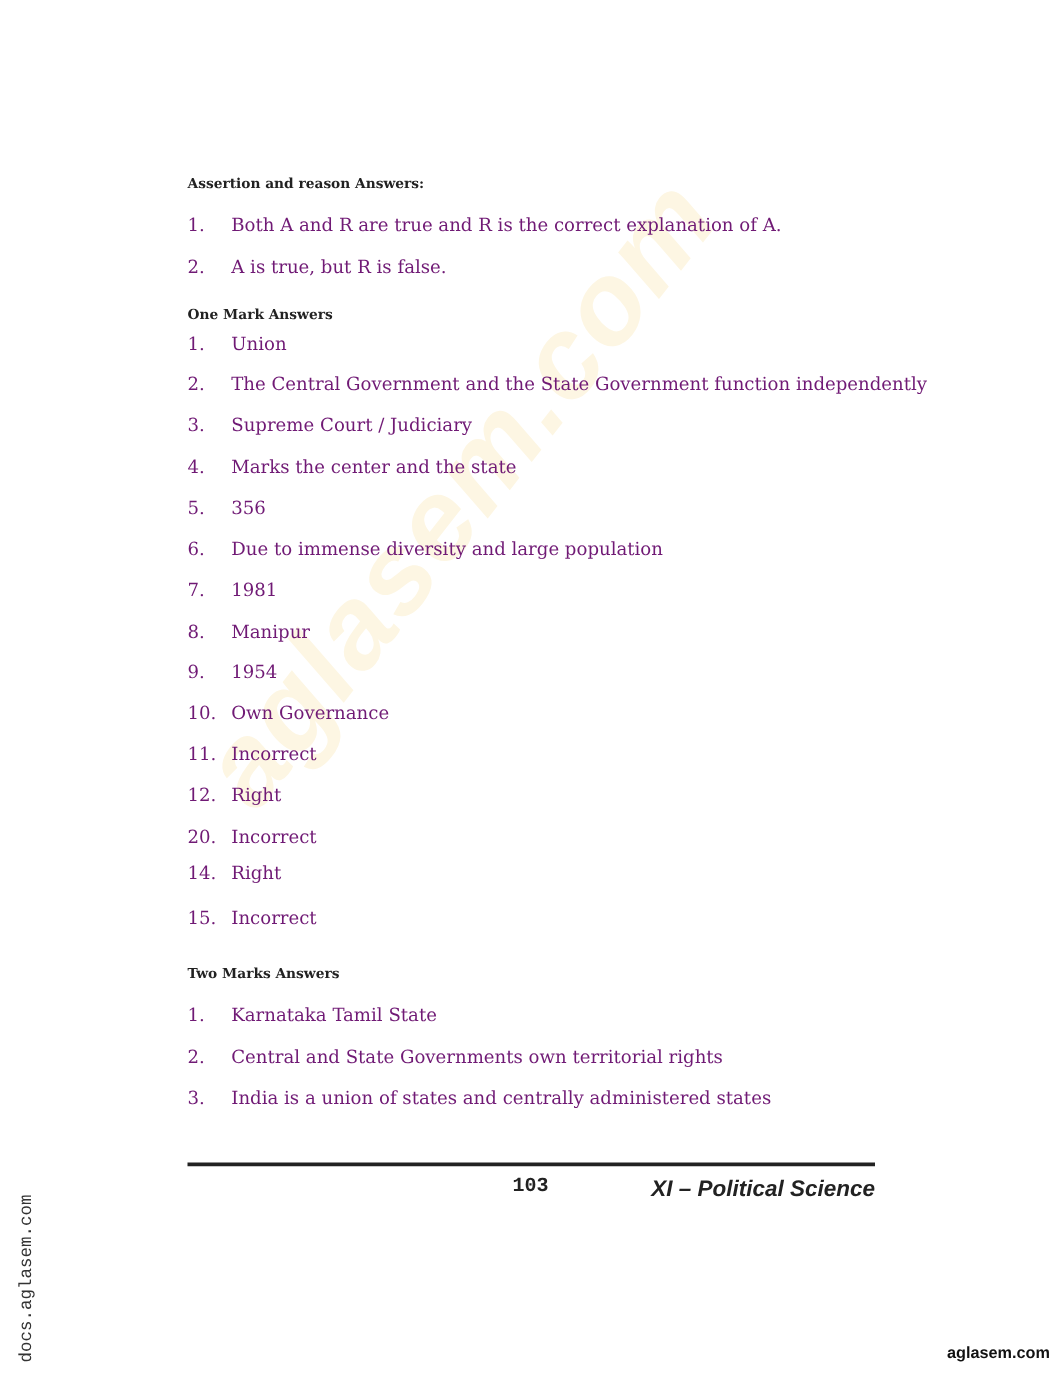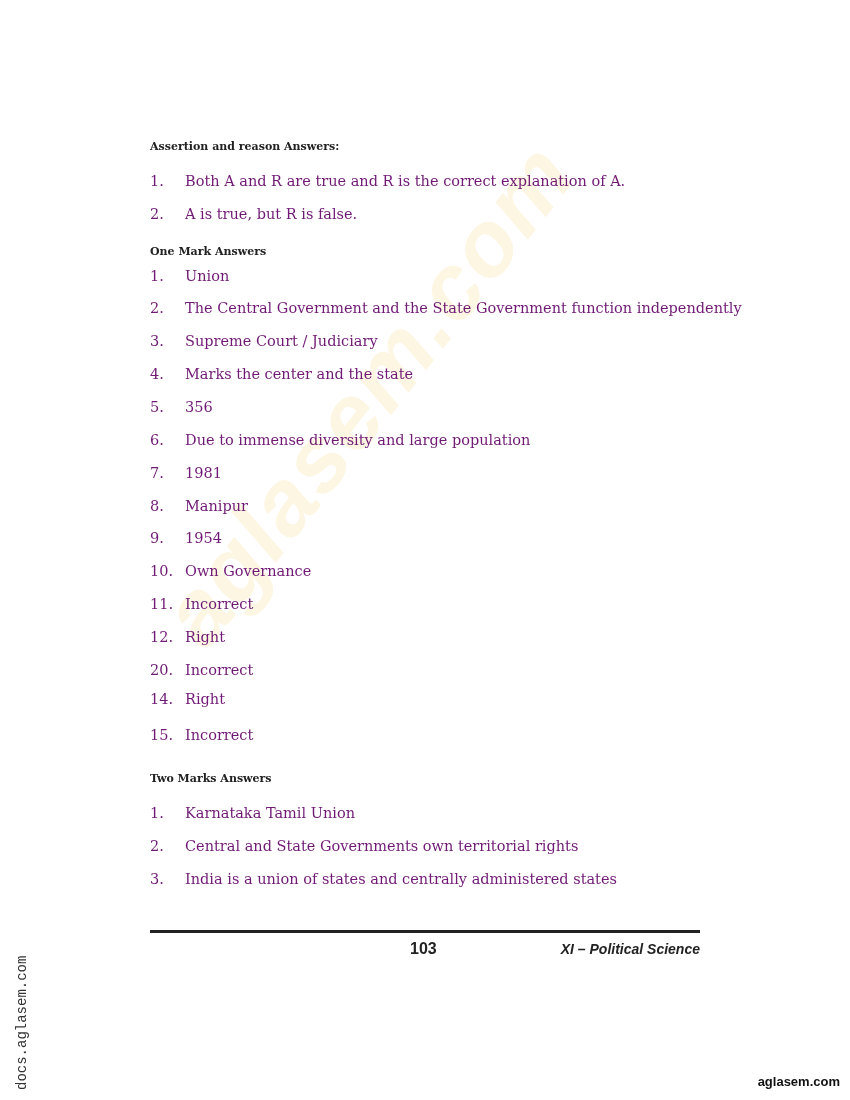--- a/index.html
+++ b/index.html
@@ -11,22 +11,22 @@
       position: absolute; left: 140px; top: 600px;
       font-family: "Liberation Sans", sans-serif; font-weight: bold; font-style: italic;
       font-size: 92px; color: #fdf6e3; transform: rotate(-52deg); transform-origin: left top;
       white-space: nowrap; letter-spacing: 2px; z-index: 0;
     }
     .content { position: absolute; left: 150px; top: 0; width: 560px; z-index: 1; }
     .heading { position: absolute; left: 0; font-weight: bold; font-size: 11px; color: #222; white-space: nowrap; }
     .item { position: absolute; left: 0; font-size: 14.5px; white-space: nowrap; color: #701a75; }
     .item .num { display: inline-block; width: 35px; }
     .footer-rule { position: absolute; left: 150px; top: 930px; width: 550px; height: 3px; background: #222; }
-    .page-num { position: absolute; left: 410px; top: 940px; font-family: Liberation Sans, sans-serif; font-size: 16px; font-weight: bold; color: #222; }
-    .subject { position: absolute; right: 150px; top: 941px; font-family: "Liberation Sans", sans-serif; font-size: 14px; font-weight: bold; font-style: italic; color: #222; }
+    .page-num { position: absolute; left: 410px; top: 940px; font-family: Liberation Mono, monospace; font-size: 16px; font-weight: bold; color: #222; }
+    .subject { position: absolute; right: 150px; top: 941px; font-family: "Liberation Sans", sans-serif; font-size: 18px; font-weight: bold; font-style: italic; color: #222; }
     .side-url { position: absolute; left: 14px; top: 1090px; transform: rotate(-90deg); transform-origin: left top;
       font-family: "Liberation Mono", monospace; font-size: 14px; color: #333; white-space: nowrap; }
     .site { position: absolute; right: 10px; top: 1074px; font-family: "Liberation Sans", sans-serif; font-size: 13px; font-weight: bold; color: #111; }
   </style>
 </head>
 <body>
 
 <div class="watermark">aglasem.com</div>
 
 <div class="content">
@@ -45,21 +45,21 @@
   <div class="item" style="top:498px"><span class="num">8.</span><span>Manipur</span></div>
   <div class="item" style="top:530px"><span class="num">9.</span><span>1954</span></div>
   <div class="item" style="top:563px"><span class="num">10.</span><span>Own Governance</span></div>
   <div class="item" style="top:596px"><span class="num">11.</span><span>Incorrect</span></div>
   <div class="item" style="top:629px"><span class="num">12.</span><span>Right</span></div>
   <div class="item" style="top:662px"><span class="num">20.</span><span>Incorrect</span></div>
   <div class="item" style="top:691px"><span class="num">14.</span><span>Right</span></div>
   <div class="item" style="top:727px"><span class="num">15.</span><span>Incorrect</span></div>
 
   <div class="heading" style="top:772px">Two Marks Answers</div>
-  <div class="item" style="top:805px"><span class="num">1.</span><span>Karnataka Tamil Union</span></div>
+  <div class="item" style="top:805px"><span class="num">1.</span><span>Karnataka Tamil State</span></div>
   <div class="item" style="top:838px"><span class="num">2.</span><span>Central and State Governments own territorial rights</span></div>
   <div class="item" style="top:871px"><span class="num">3.</span><span>India is a union of states and centrally administered states</span></div>
 </div>
 
 <div class="footer-rule"></div>
 <div class="page-num">103</div>
 <div class="subject">XI – Political Science</div>
 
 <div class="side-url">docs.aglasem.com</div>
 <div class="site">aglasem.com</div>

